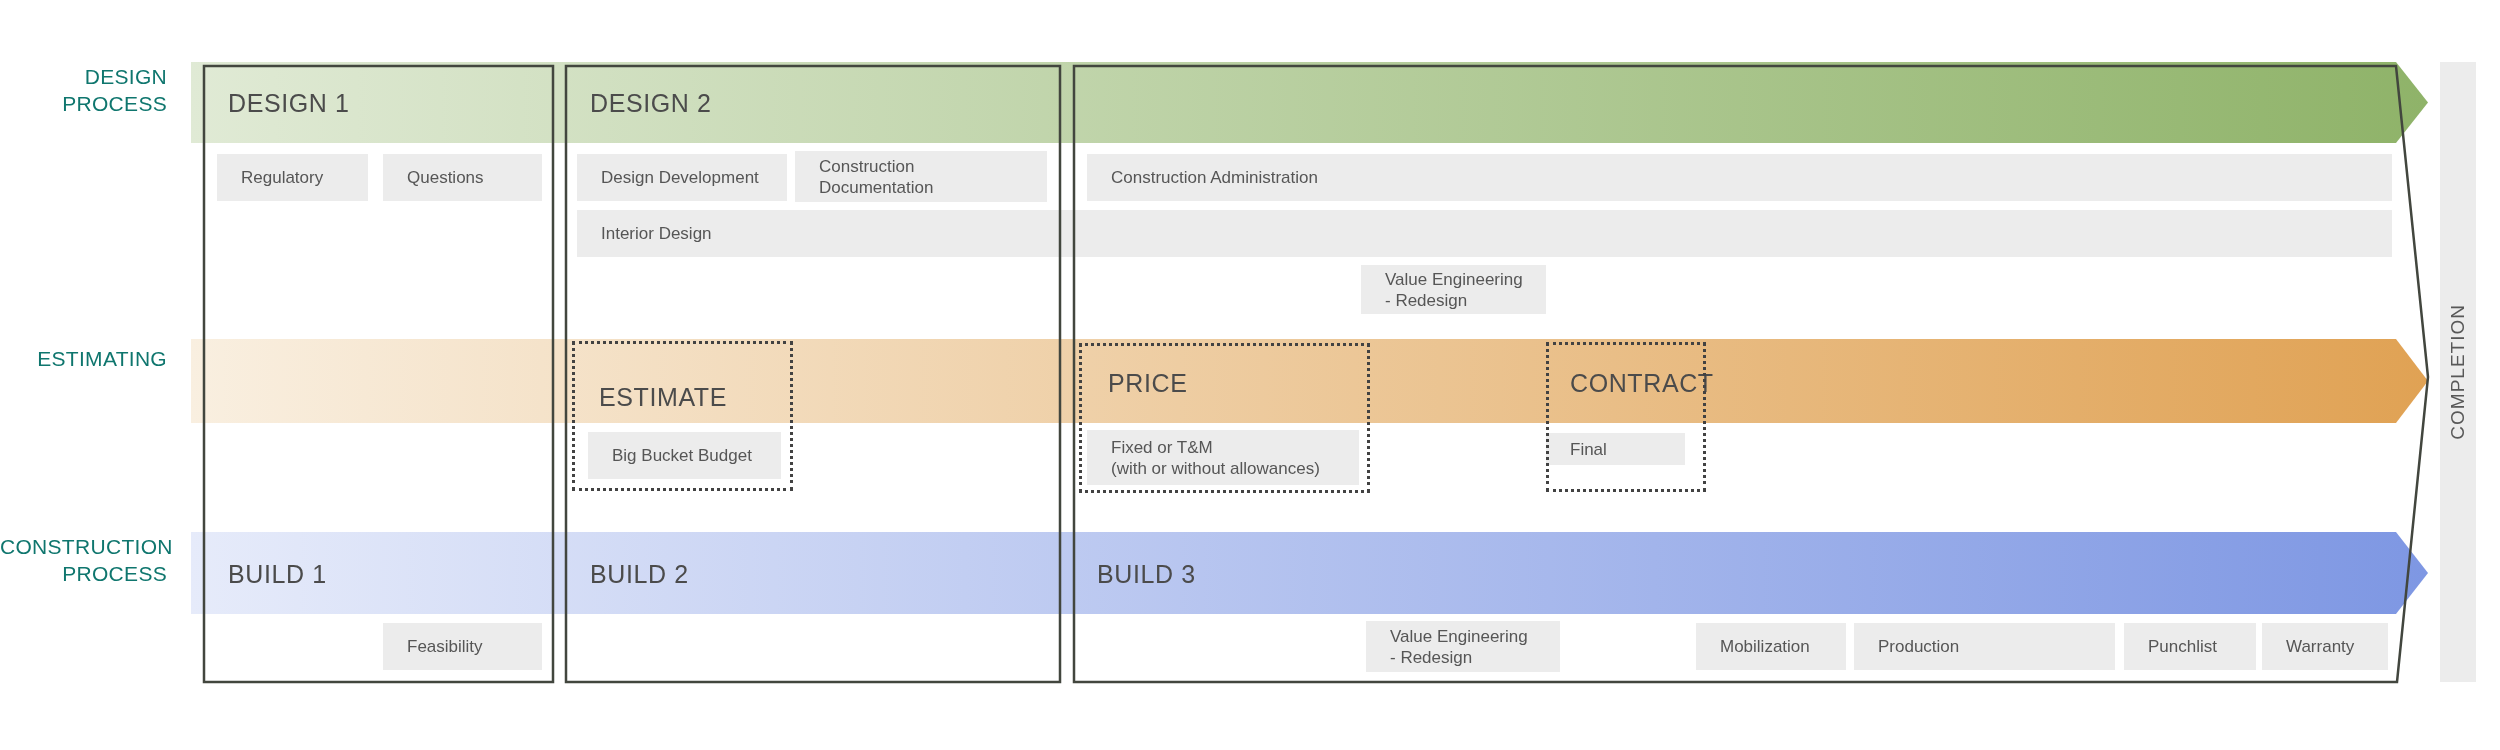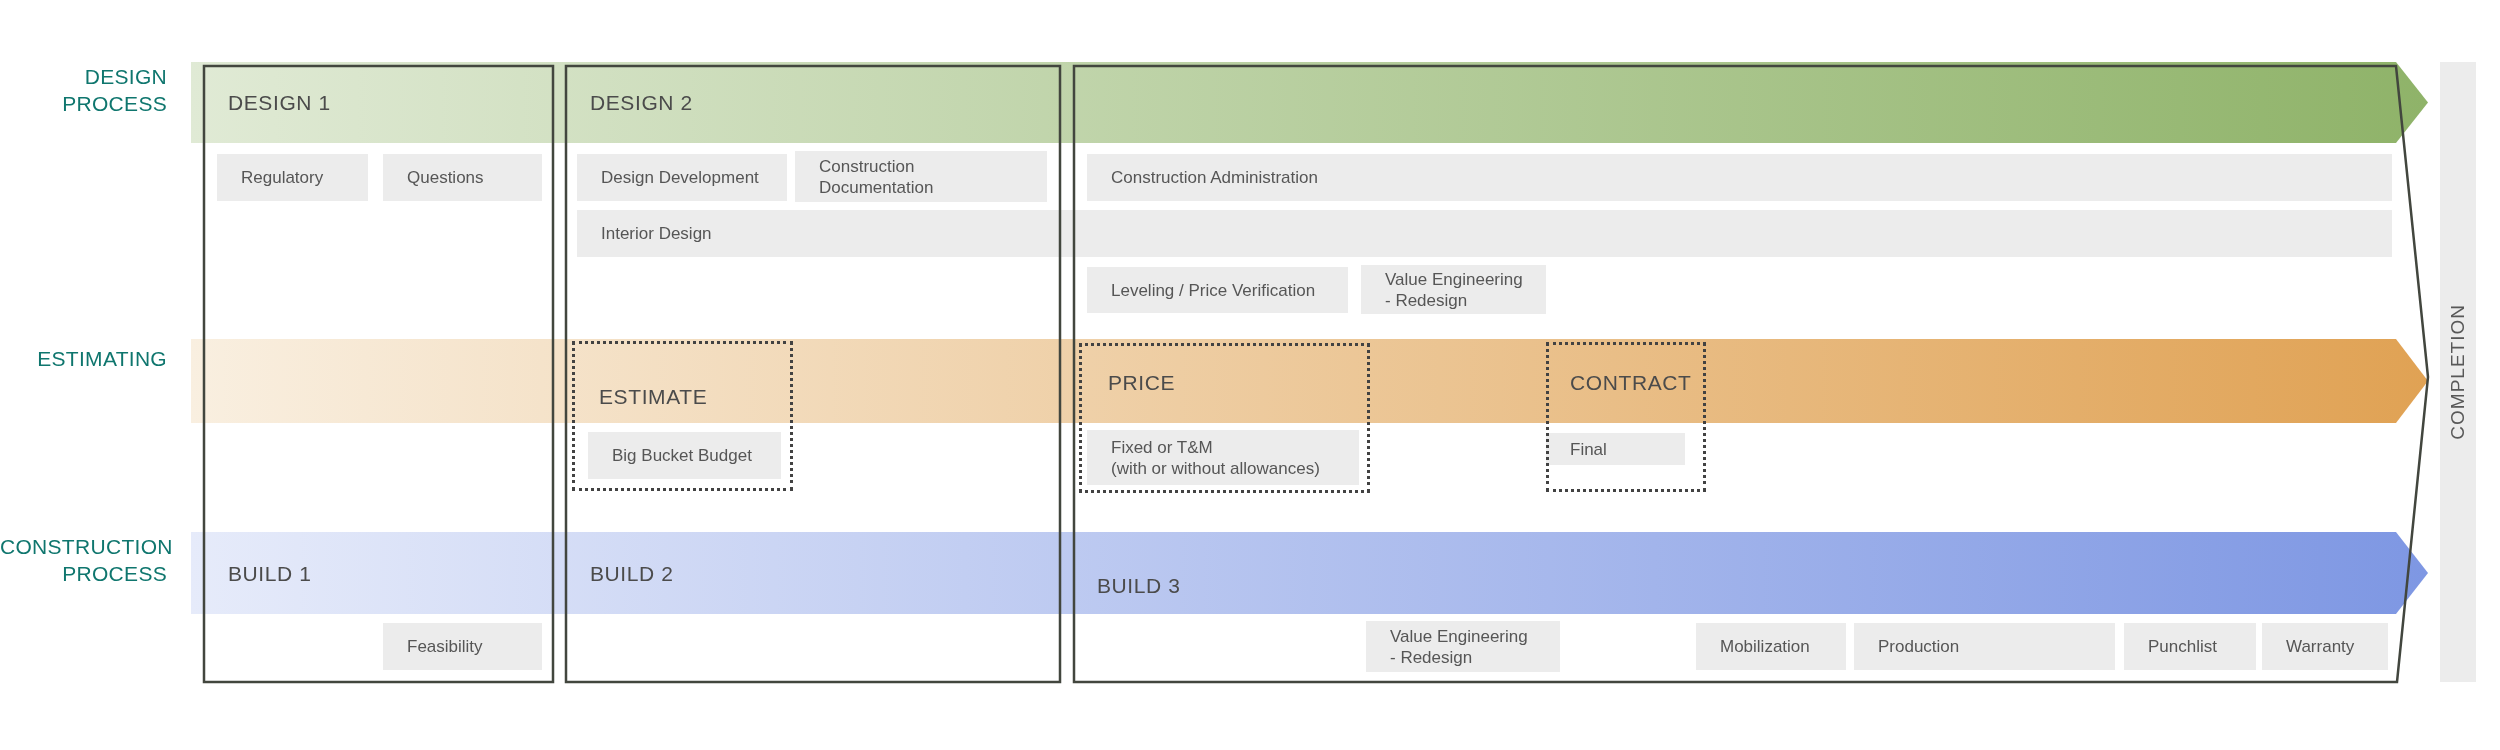--- a/index.html
+++ b/index.html
@@ -10,21 +10,21 @@
 
   .band{position:absolute;height:81px;z-index:1;
         clip-path:polygon(0 0, calc(100% - 32px) 0, 100% 50%, calc(100% - 32px) 100%, 0 100%);}
   .band-green{left:191px;top:62px;width:2237px;height:81px;
         background:linear-gradient(90deg,var(--green-start),var(--green-end));}
   .band-orange{left:191px;top:339px;width:2237px;height:84px;
         background:linear-gradient(90deg,var(--orange-start),var(--orange-end));}
   .band-blue{left:191px;top:532px;width:2237px;height:82px;
         background:linear-gradient(90deg,var(--blue-start),var(--blue-end));}
 
-  .phase-label{position:absolute;transform:translateY(-50%);font-size:21px;color:#4b4b4b;letter-spacing:.6px;z-index:2;white-space:nowrap;}
+  .phase-label{position:absolute;transform:translateY(-50%);font-size:25px;color:#4b4b4b;letter-spacing:.6px;z-index:2;white-space:nowrap;}
 
   .tag{position:absolute;background:var(--tag-bg);color:#565656;font-size:17px;line-height:21px;
        display:flex;align-items:center;padding-left:24px;box-sizing:border-box;z-index:2;white-space:pre-line;}
 
   .dotted-box{position:absolute;border:3px dotted #424242;box-sizing:border-box;background:transparent;z-index:3;}
 
   svg.outlines{position:absolute;left:0;top:0;z-index:4;pointer-events:none;}
 
   .completion-bar{position:absolute;left:2440px;top:62px;width:36px;height:620px;background:var(--tag-bg);
        display:flex;align-items:center;justify-content:center;z-index:2;}
@@ -45,30 +45,29 @@
   <div class="band band-orange"></div>
   <div class="band band-blue"></div>
 
   <div class="phase-label" style="left:228px;top:103px;">DESIGN 1</div>
   <div class="phase-label" style="left:590px;top:103px;">DESIGN 2</div>
   <div class="phase-label" style="left:599px;top:381px;margin-top:16px;">ESTIMATE</div>
   <div class="phase-label" style="left:1108px;top:383px;">PRICE</div>
   <div class="phase-label" style="left:1570px;top:383px;">CONTRACT</div>
   <div class="phase-label" style="left:228px;top:574px;">BUILD 1</div>
   <div class="phase-label" style="left:590px;top:574px;">BUILD 2</div>
-  <div class="phase-label" style="left:1097px;top:586px;">BUILD 3</div>
+  <div class="phase-label" style="left:1097px;top:574px;">BUILD 3</div>
 
   <div class="tag" style="left:217px;top:154px;width:151px;height:47px;">Regulatory</div>
   <div class="tag" style="left:383px;top:154px;width:159px;height:47px;">Questions</div>
   <div class="tag" style="left:577px;top:154px;width:210px;height:47px;">Design Development</div>
   <div class="tag" style="left:795px;top:151px;width:252px;height:51px;">Construction
 Documentation</div>
   <div class="tag" style="left:1087px;top:154px;width:1305px;height:47px;">Construction Administration</div>
   <div class="tag" style="left:577px;top:210px;width:1815px;height:47px;">Interior Design</div>
-  <div class="tag" style="left:1087px;top:267px;width:261px;height:46px;">Leveling / Price Verification</div>
   <div class="tag" style="left:1361px;top:265px;width:185px;height:49px;">Value Engineering
 - Redesign</div>
 
   <div class="dotted-box" style="left:572px;top:341px;width:221px;height:150px;"></div>
   <div class="dotted-box" style="left:1079px;top:343px;width:291px;height:150px;"></div>
   <div class="dotted-box" style="left:1546px;top:342px;width:160px;height:150px;"></div>
 
   <div class="tag" style="left:588px;top:432px;width:193px;height:47px;">Big Bucket Budget</div>
   <div class="tag" style="left:1087px;top:430px;width:272px;height:55px;">Fixed or T&amp;M
 (with or without allowances)</div>

